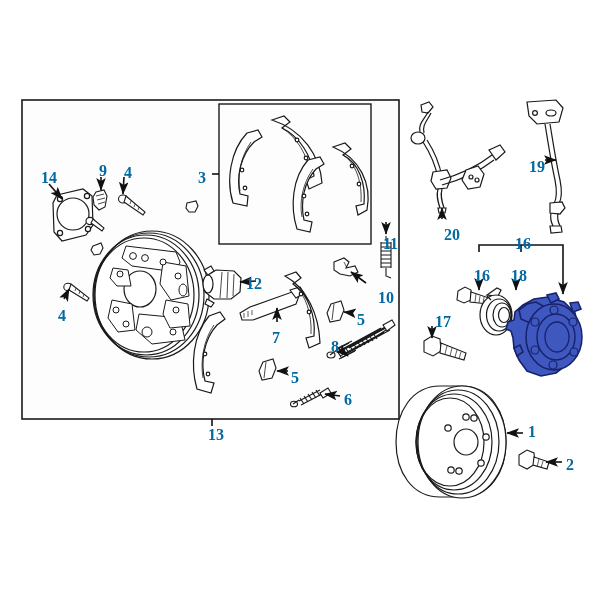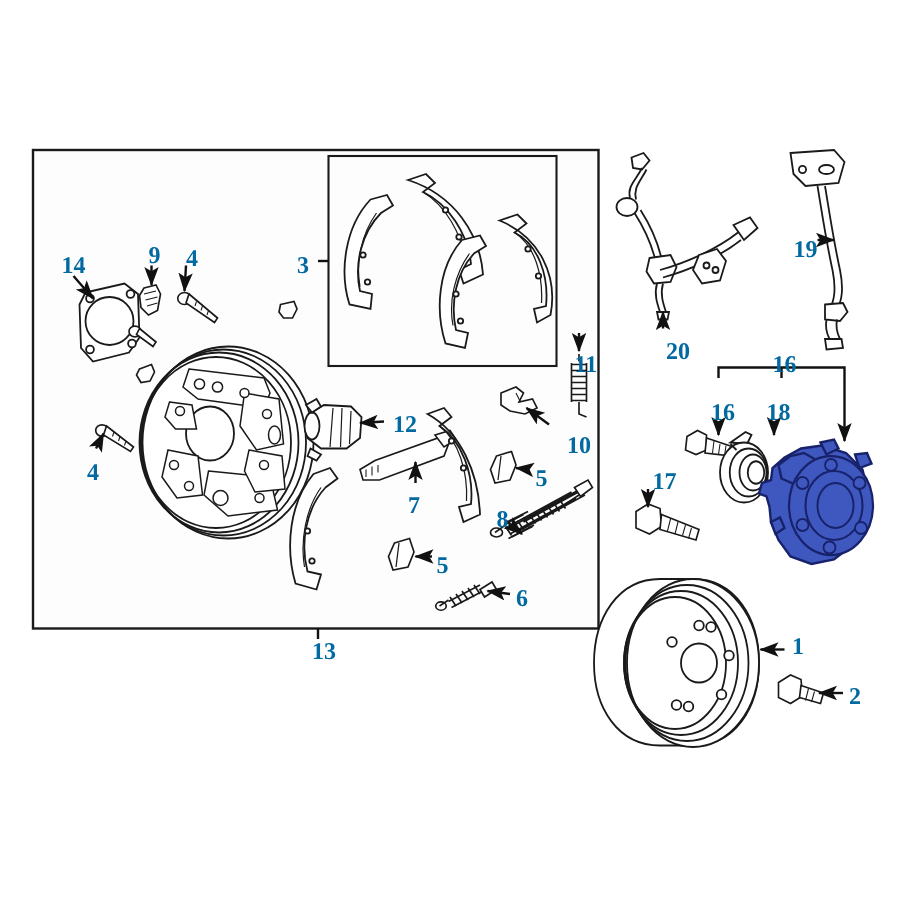--- a/index.html
+++ b/index.html
@@ -341,21 +341,21 @@
 <div class="callout-label" style="left:124px;top:165px;">4</div>
 <div class="callout-label" style="left:58px;top:308px;">4</div>
 <div class="callout-label" style="left:357px;top:312px;">5</div>
 <div class="callout-label" style="left:291px;top:370px;">5</div>
 <div class="callout-label" style="left:344px;top:392px;">6</div>
 <div class="callout-label" style="left:272px;top:330px;">7</div>
 <div class="callout-label" style="left:331px;top:339px;">8</div>
 <div class="callout-label" style="left:99px;top:163px;">9</div>
 <div class="callout-label" style="left:378px;top:290px;">10</div>
 <div class="callout-label" style="left:383px;top:212px;margin-top:24px;">11</div>
-<div class="callout-label" style="left:262px;top:276px;">12</div>
+<div class="callout-label" style="left:246px;top:276px;">12</div>
 <div class="callout-label" style="left:208px;top:427px;">13</div>
 <div class="callout-label" style="left:41px;top:170px;">14</div>
 <div class="callout-label" style="left:515px;top:236px;">16</div>
 <div class="callout-label" style="left:474px;top:268px;">16</div>
 <div class="callout-label" style="left:435px;top:314px;text-align:center;">17</div>
 <div class="callout-label" style="left:511px;top:268px;">18</div>
 <div class="callout-label" style="left:529px;top:159px;">19</div>
 <div class="callout-label" style="left:444px;top:227px;">20</div>
 
 </div>

